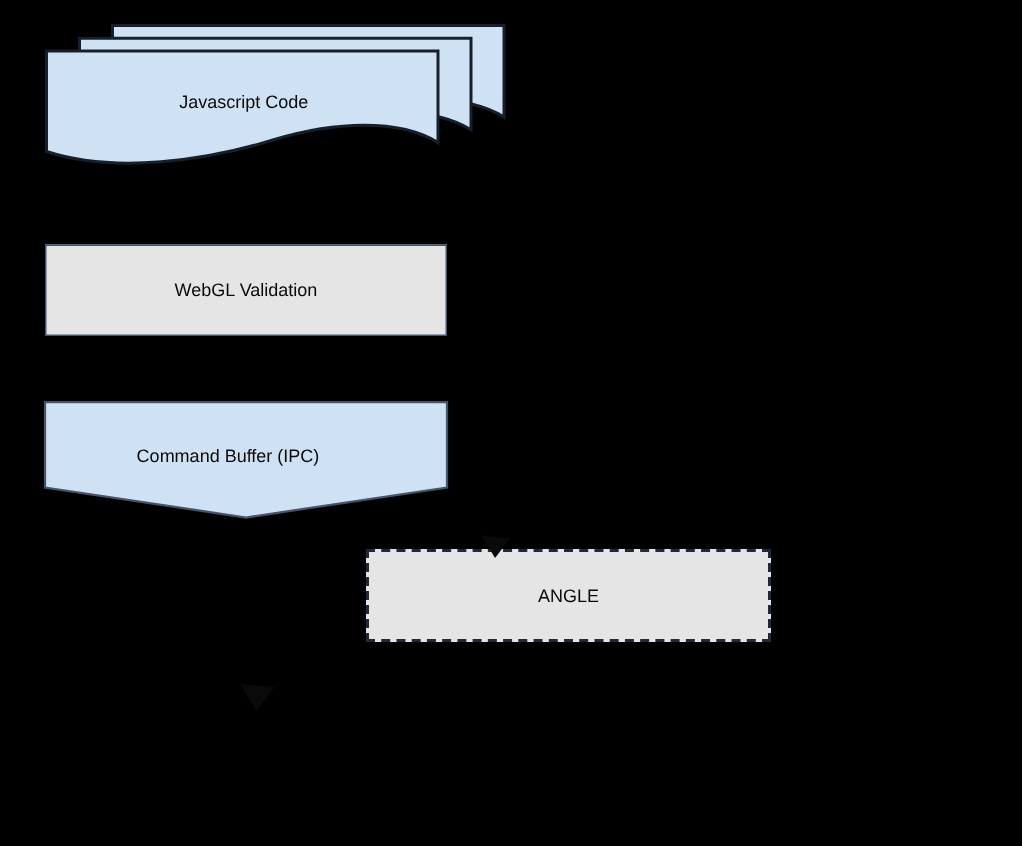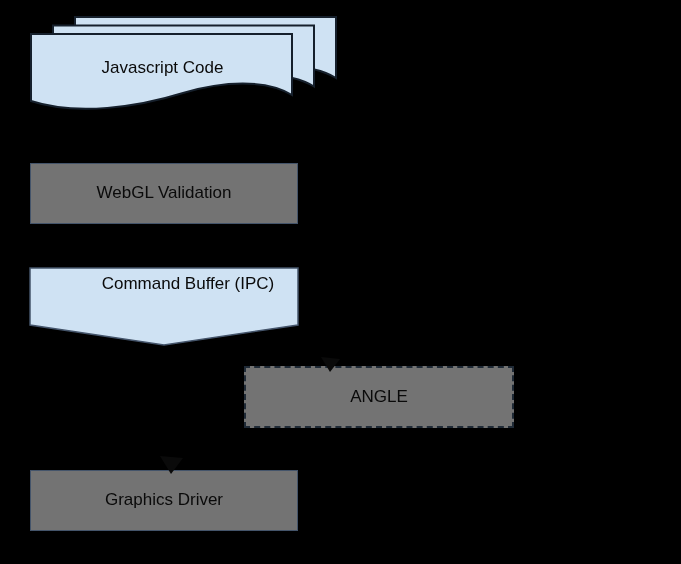--- a/index.html
+++ b/index.html
@@ -15,35 +15,35 @@
     overflow: hidden;
     font-family: "Liberation Sans", sans-serif;
   }
   .shape-svg {
     position: absolute;
     display: block;
   }
   .rect-node {
     position: absolute;
     box-sizing: border-box;
-    background: #737373;
+    background: #e5e5e5;
     border: 1.5px solid #44546a;
     display: flex;
     align-items: center;
     justify-content: center;
   }
   .rect-node.dashed {
     border: 2px dashed #1f2a36;
   }
   .node-label {
     position: absolute;
     display: flex;
     align-items: center;
     justify-content: center;
-    font-size: 17px;
+    font-size: 12px;
     line-height: 1.2;
     color: #0a0a0a;
     text-align: center;
     white-space: nowrap;
     pointer-events: none;
   }
   .overlay {
     position: absolute;
     left: 0;
     top: 0;
@@ -64,28 +64,25 @@
   </svg>
   <div class="node-label" style="left:32px; top:42px; width:261px; height:52px;">Javascript Code</div>
 
   <div class="rect-node" style="left:30px; top:163px; width:268px; height:61px;">
     <span class="node-label" style="position:static;">WebGL Validation</span>
   </div>
 
   <svg class="shape-svg" style="left:28px; top:266px;" width="272" height="82" viewBox="0 0 272 82">
     <polygon points="2,2 270,2 270,59 136,79 2,59" fill="#cfe2f3" stroke="#44546a" stroke-width="1.5"></polygon>
   </svg>
-  <div class="node-label" style="left:30px; top:256px; width:244px; height:57px;padding-left:36px;">Command Buffer (IPC)</div>
+  <div class="node-label" style="left:30px; top:276px; width:244px; height:57px;">Command Buffer (IPC)</div>
 
   <div class="rect-node dashed" style="left:205px; top:366px; width:270px; height:62px;margin-left:39px;">
     <span class="node-label" style="position:static;">ANGLE</span>
   </div>
 
-  <div class="rect-node" style="left:30px; top:470px; width:268px; height:61px;">
-    <span class="node-label" style="position:static;">Graphics Driver</span>
-  </div>
 
   <svg class="overlay" width="681" height="564" viewBox="0 0 681 564">
     <polygon points="321,357 340,359 330,372" fill="#0a0a0a"></polygon>
     <polygon points="160,456 183,458 171,474" fill="#0a0a0a"></polygon>
   </svg>
 
 </div>
 
 </body></html>

